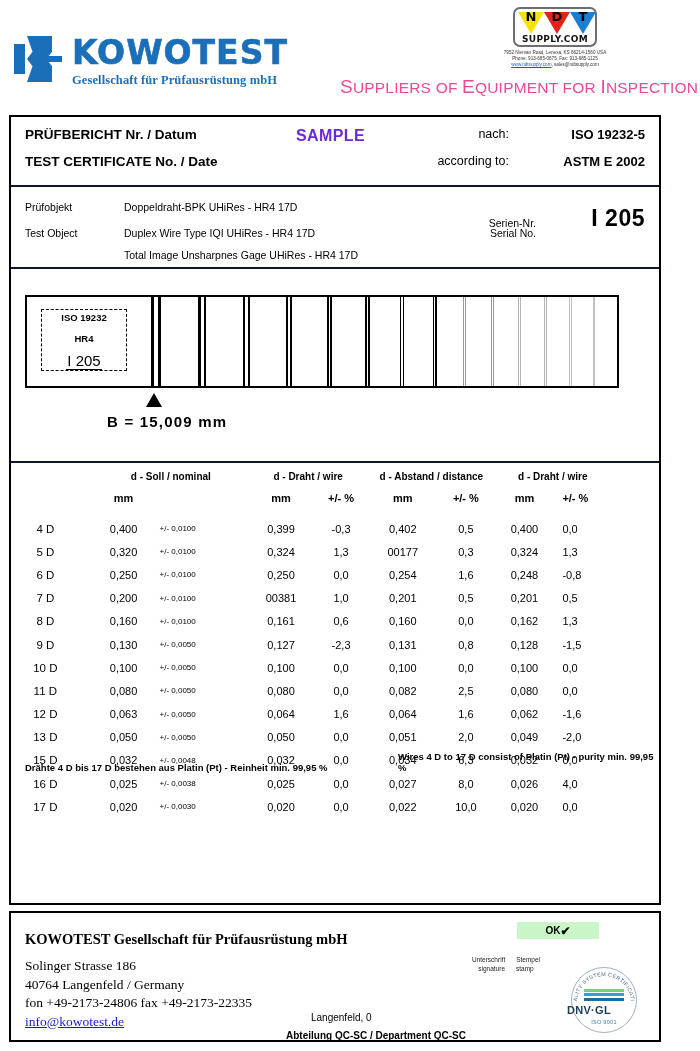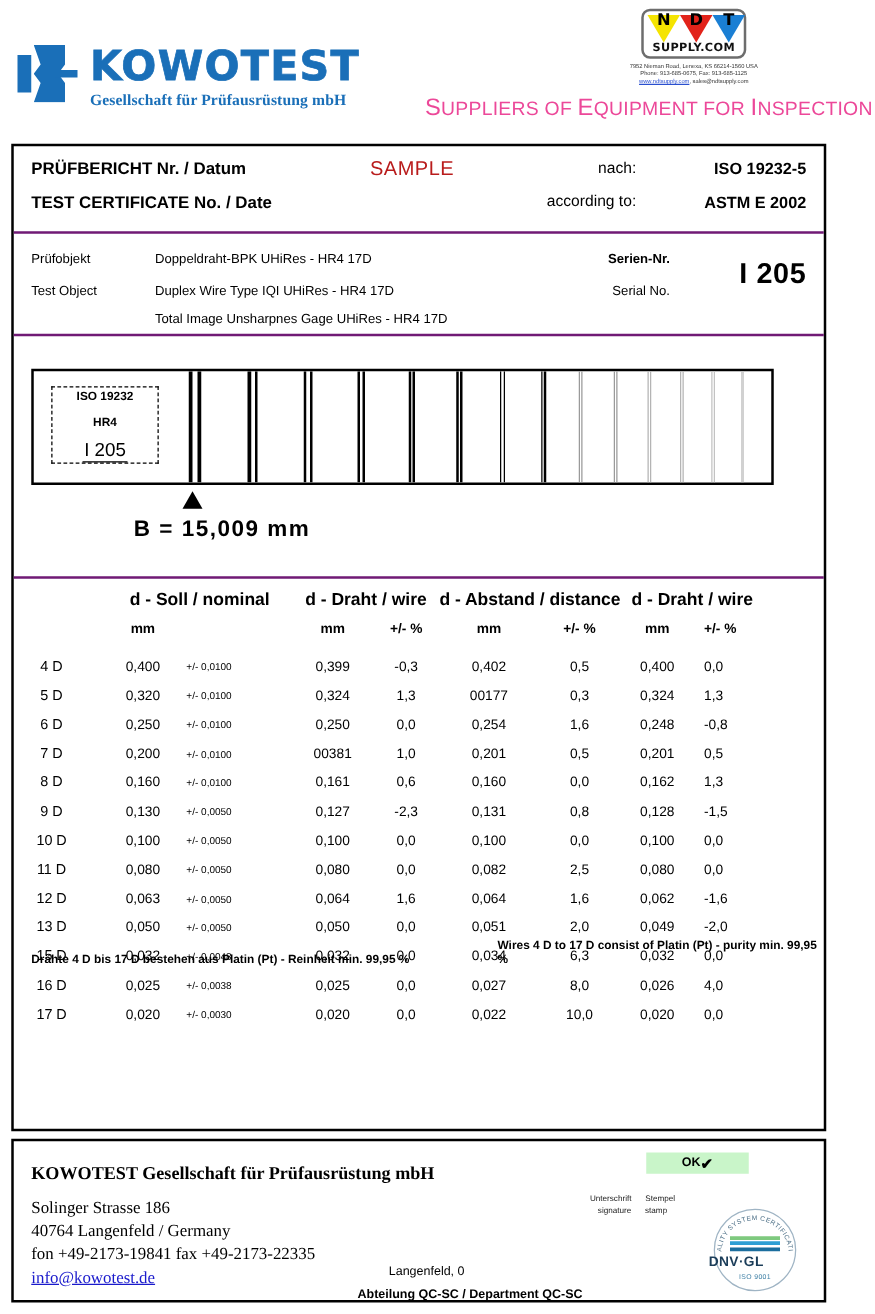--- a/index.html
+++ b/index.html
@@ -141,21 +141,21 @@
   #suppliers-line .cap { font-size: 19px; }
 
   
   #doc-frame {
     position: absolute;
     left: 9px; top: 115px;
     width: 652px; height: 790px;
     border: 2px solid #000;
     box-sizing: border-box;
   }
-  .hr-sec { border-bottom: 2px solid #701a75; }
+  .hr-sec { border-bottom: 2px solid #0f172a; }
 
   
   #cert-block {
     position: relative;
     height: 68px;
   }
   .cert-row {
     position: absolute;
     left: 0; width: 100%;
     height: 22px;
@@ -166,22 +166,22 @@
     position: absolute;
     left: 14px;
     font-size: 13.5px;
     font-weight: bold;
     white-space: nowrap;
   }
   .cert-sample {
     position: absolute;
     left: 285px;
     font-size: 16px;
-    font-weight: normal;
-    color: #b91c1c;
+    font-weight: bold;
+    color: #6d28d9;
     letter-spacing: 0.4px;
   }
   .cert-mid {
     position: absolute;
     right: 150px;
     font-size: 12.5px;
     white-space: nowrap;
   }
   .cert-right {
     position: absolute;
@@ -283,21 +283,21 @@
     position: absolute;
     left: 132px; top: 124px;
     width: 0; height: 0;
     border-left: 8px solid transparent;
     border-right: 8px solid transparent;
     border-bottom: 14px solid #000;
   }
   #gauge-b-value {
     position: absolute;
     left: 96px; top: 144px;
-    font-size: 18px;
+    font-size: 15px;
     font-weight: bold;
     letter-spacing: 1.2px;
     white-space: nowrap;
   }
 
   
   #table-block {
     position: relative;
     height: 322px;
   }
@@ -308,21 +308,21 @@
     border-collapse: collapse;
     font-size: 11px;
   }
   #data-table th, #data-table td {
     padding: 0;
     font-weight: normal;
     text-align: center;
     white-space: nowrap;
   }
   #data-table .grp-head {
-    font-size: 14px;
+    font-size: 10px;
     font-weight: bold;
     padding-bottom: 10px;
   }
   #data-table .unit-head {
     font-size: 11px;
     font-weight: bold;
     padding-bottom: 13px;
   }
   #data-table tbody tr { height: 23.2px; }
   .c-name {
@@ -521,21 +521,21 @@
       <span class="cert-right">ASTM E 2002</span>
     </div>
   </div>
 
   <div id="object-block" class="hr-sec">
     <span class="obj-label" style="top:14px;">Prüfobjekt</span>
     <span class="obj-label" style="top:40px;">Test Object</span>
     <span class="obj-value" style="top:14px;">Doppeldraht-BPK UHiRes - HR4 17D</span>
     <span class="obj-value" style="top:40px;">Duplex Wire Type IQI UHiRes - HR4 17D</span>
     <span class="obj-value" style="top:62px;">Total Image Unsharpnes Gage UHiRes - HR4 17D</span>
-    <span class="obj-serial-label" style="top:14px;font-weight:bold;">Serien-Nr.</span>
+    <span class="obj-serial-label" style="top:30px;">Serien-Nr.</span>
     <span class="obj-serial-label" style="top:40px;">Serial No.</span>
     <span id="serial-value">I 205</span>
   </div>
 
   <div id="gauge-block" class="hr-sec">
     <div id="gauge-body">
       <div id="iso-box">
         <span class="ib-line">ISO 19232</span>
         <span class="ib-line">HR4</span>
         <span class="ib-serial">I 205</span>
@@ -745,21 +745,21 @@
     <div id="platinum-note-de">Drähte 4 D bis 17 D bestehen aus Platin (Pt) - Reinheit min. 99,95 %</div>
     <div id="platinum-note-en">Wires 4 D to 17 D consist of Platin (Pt) - purity min. 99,95 %</div>
   </div>
 </div>
 
 <div id="footer">
   <div id="footer-company">KOWOTEST Gesellschaft für Prüfausrüstung mbH</div>
   <div id="footer-address">
     <div>Solinger Strasse 186</div>
     <div>40764 Langenfeld / Germany</div>
-    <div>fon  +49-2173-19841    fax   +49-2173-22335</div>
+    <div>fon  +49-2173-24806    fax   +49-2173-22335</div>
     <div><a id="footer-email" href="#">info@kowotest.de</a></div>
   </div>
 
   <div id="ok-badge">
     <span>OK</span>
     <span class="chk">✔</span>
   </div>
 
   <div id="sig-labels">
     <div class="sl-row">

